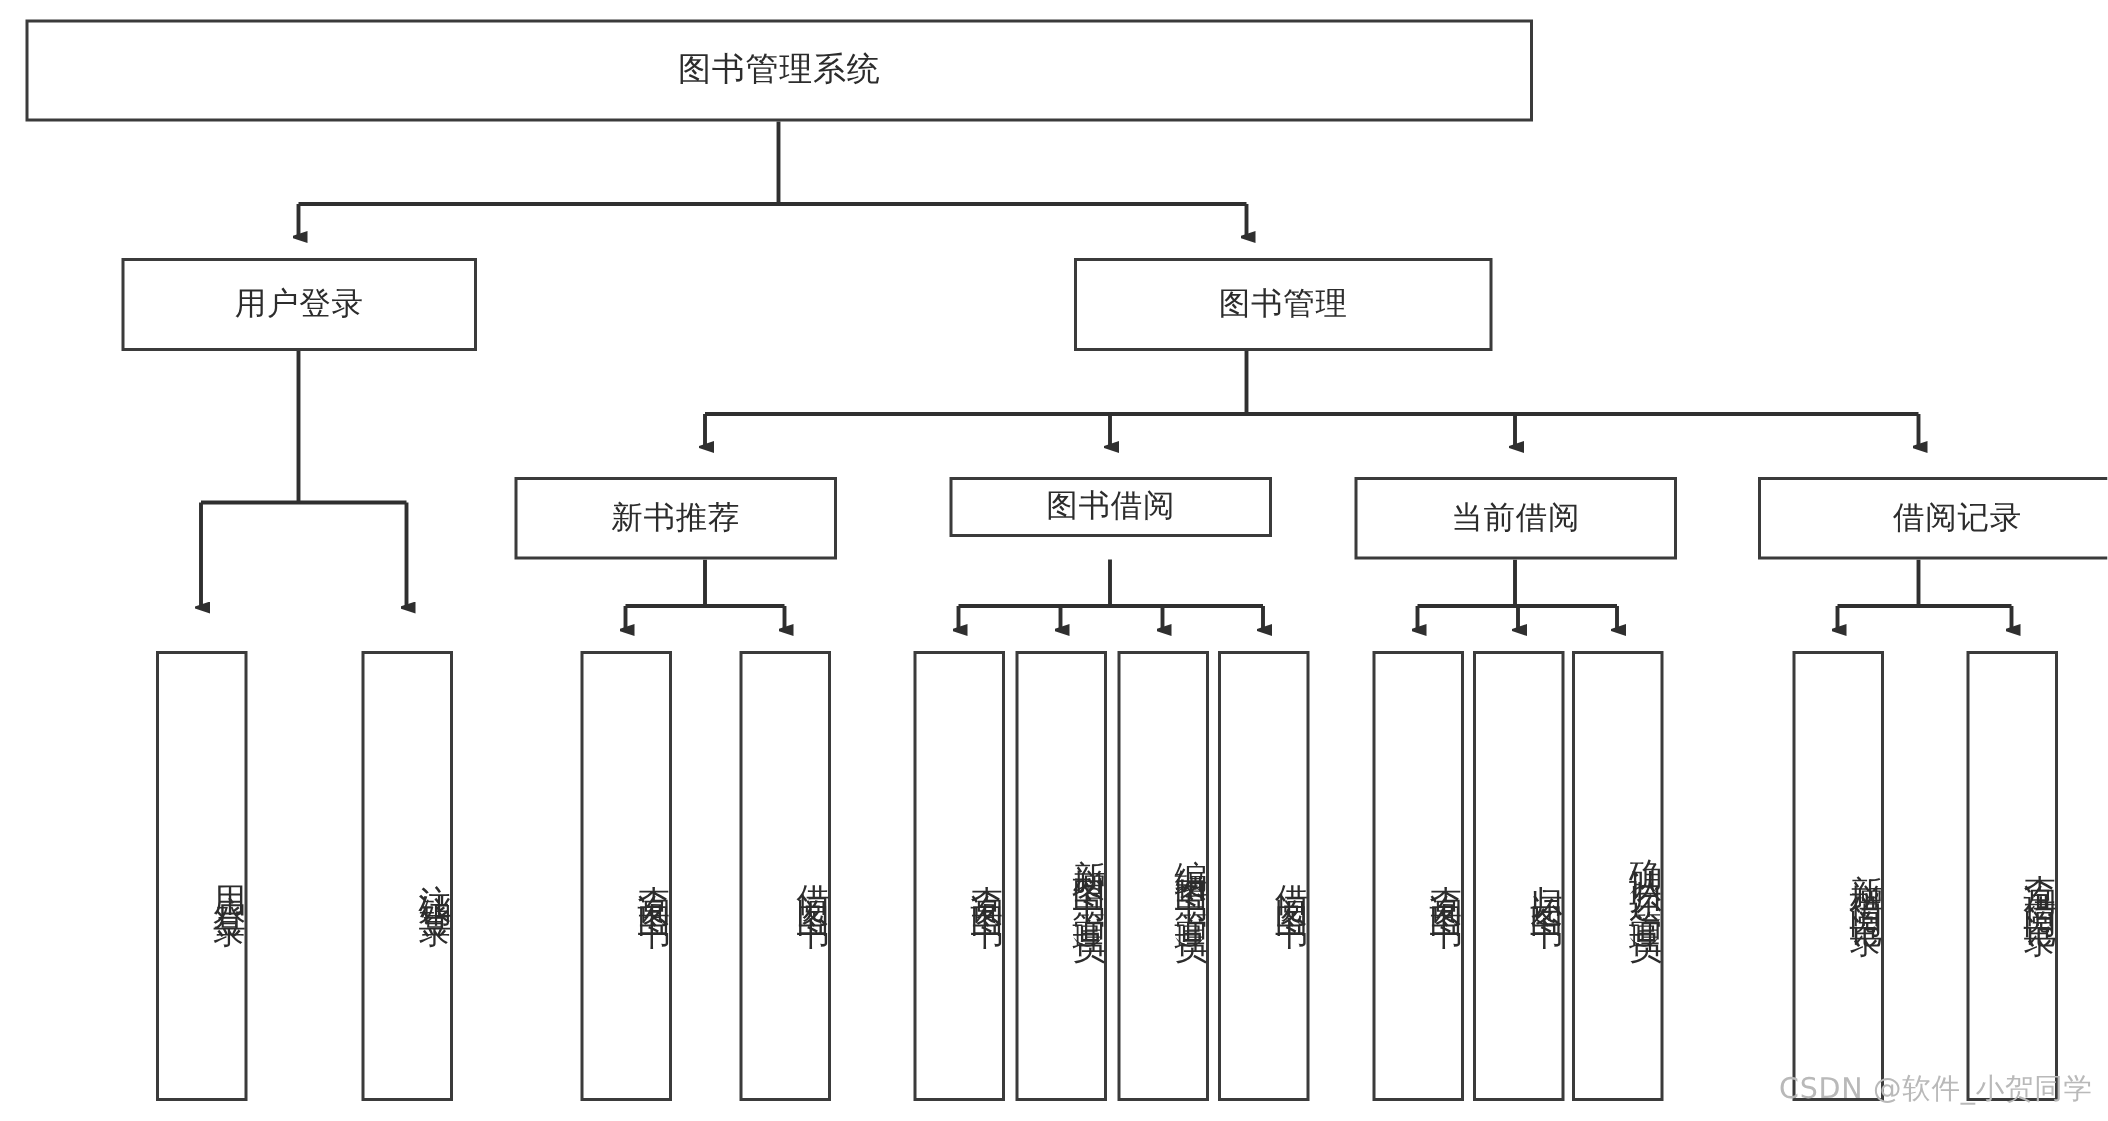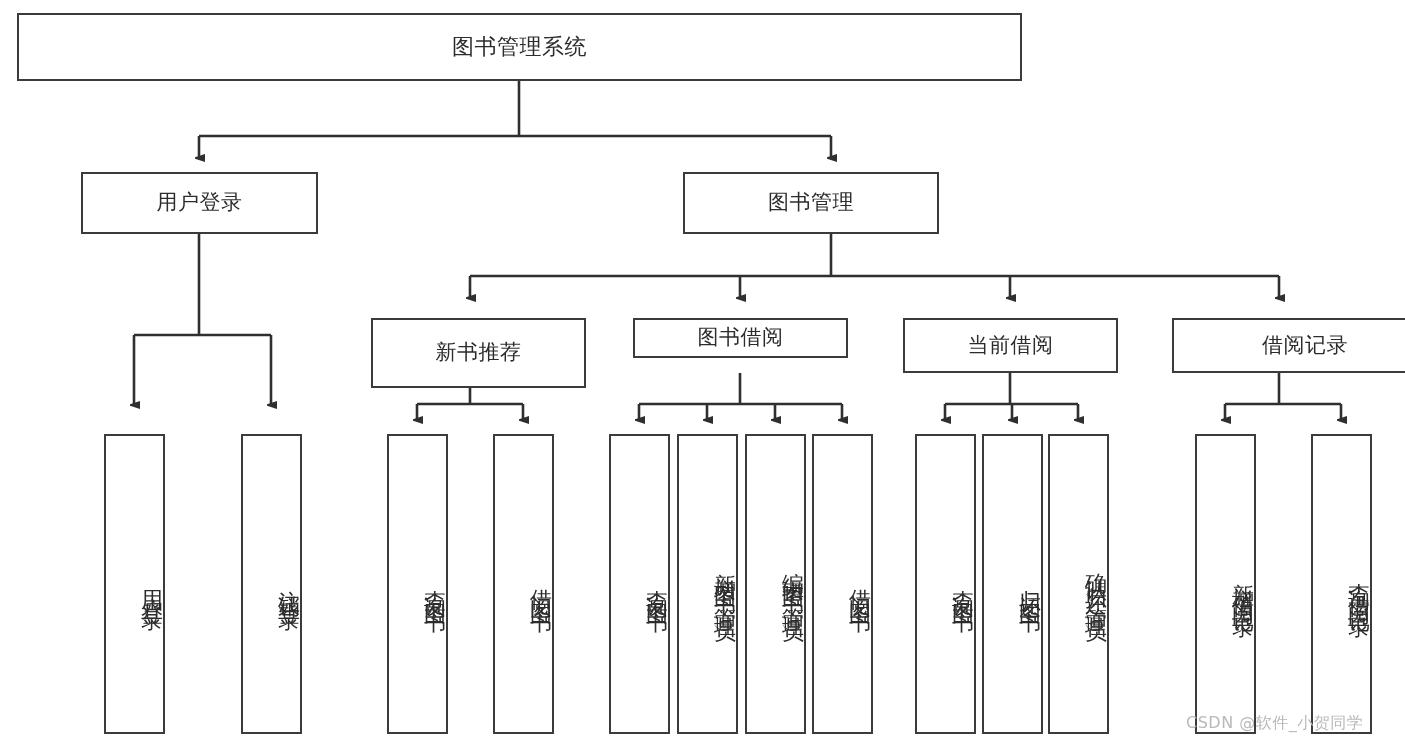--- a/index.html
+++ b/index.html
@@ -55,21 +55,21 @@
     justify-content: center;
   }
   .node-v > span {
     writing-mode: vertical-rl;
     text-orientation: upright;
   }
   .watermark {
     position: absolute;
     left: 1186px;
     top: 713px;
-    font-size: 16px;
+    font-size: 19px;
     color: #b9b9b9;
     letter-spacing: 0.5px;
     z-index: 5;
     white-space: nowrap;
   }
 </style>
 </head>
 <body>
 
 <div id="canvas">
@@ -125,25 +125,25 @@
   </svg>
 
   <div class="node node-h node-root" style="left:17px; top:13px; width:1005px; height:68px;">
     <span>图书管理系统</span>
   </div>
 
   <div class="node node-h" style="left:81px; top:172px; width:237px; height:62px;">
     <span>用户登录</span>
   </div>
 
-  <div class="node node-h" style="left:683px; top:172px; width:256px; height:62px;">
+  <div class="node node-h" style="left:716px; top:172px; width:279px; height:62px;">
     <span>图书管理</span>
   </div>
 
-  <div class="node node-h" style="left:371px; top:318px; width:215px; height:70px;text-align:center;">
+  <div class="node node-h" style="left:343px; top:318px; width:215px; height:55px;text-align:center;">
     <span>新书推荐</span>
   </div>
 
   <div class="node node-h" style="left:633px; top:318px; width:215px; height:40px;">
     <span>图书借阅</span>
   </div>
 
   <div class="node node-h" style="left:903px; top:318px; width:215px; height:55px;">
     <span>当前借阅</span>
   </div>

